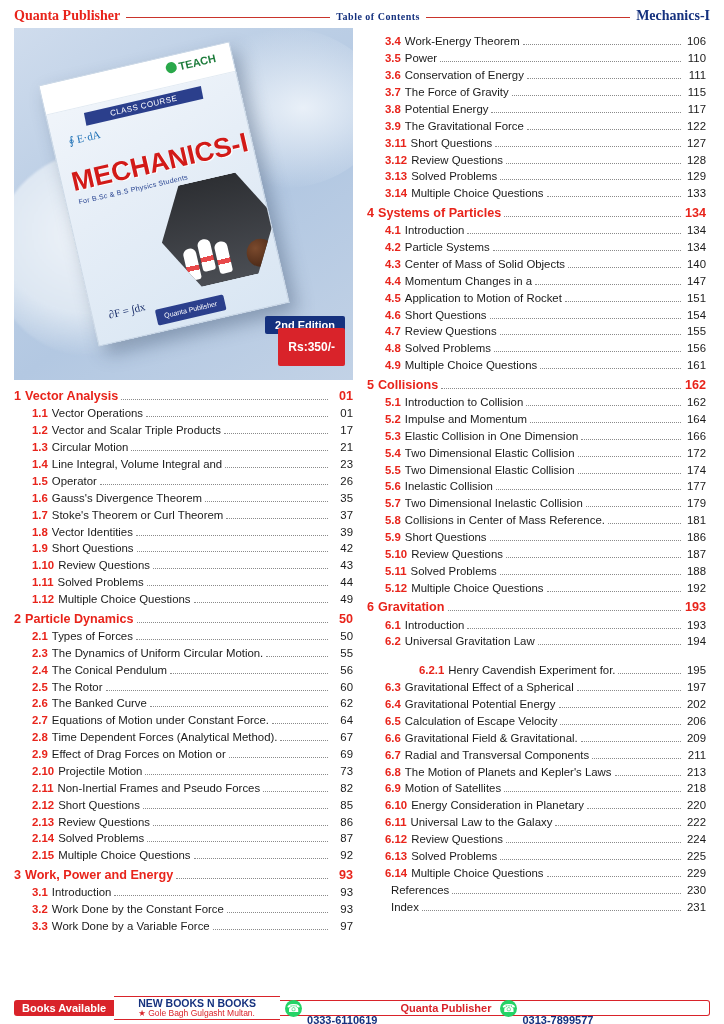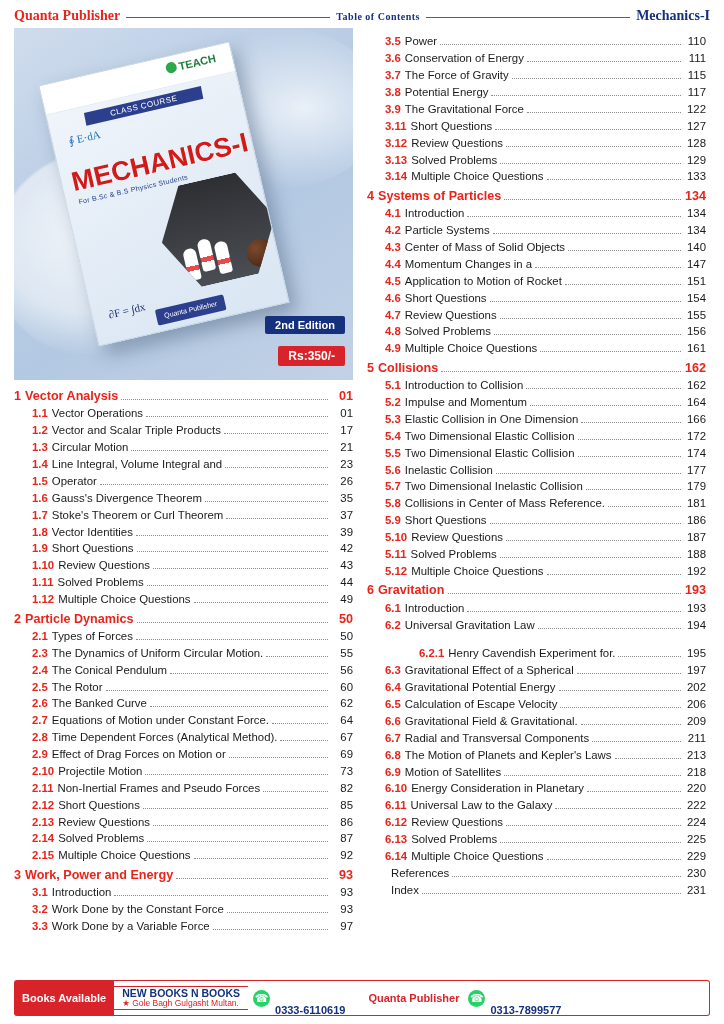--- a/index.html
+++ b/index.html
@@ -142,21 +142,21 @@
     bottom: 8px;
   }
   .ball {
     position:absolute; width:28px;height:28px;border-radius:50%;
     background: radial-gradient(circle at 35% 30%, #7b4a2d, #3a1d0f);
     bottom: 6px; right: 8px;
   }
   .book-price {
     position: absolute; right: 6px; bottom: 56px;
     background: #d9232a; color: #fff; font-weight: bold; font-size: 12px;
-    padding: 3px 10px; border-radius: 2px;
+    padding: 12px 10px; border-radius: 2px;
   }
   .book-edition {
     position: absolute; right: 6px; bottom: 82px;
     background: #15317e; color: #fff; font-weight: bold; font-size: 11px;
     padding: 3px 10px; border-radius: 2px;
   }
   .pub-badge {
     position:absolute; left:50%; transform:translateX(-50%); bottom: 6px;
     background:#2b3f8c; color:#fff; font-size:7px; padding:4px 8px;
     text-align:center; line-height:1.2; border-radius:2px;
@@ -215,36 +215,36 @@
   .toc-line.subsection { padding-left: 52px; margin-top: 12px; }
   .toc-line.subsection .num { color: #e8241b; font-weight: bold; }
   
   .toc-line.plain { padding-left: 18px; }
   .toc-line.plain .lbl { color: #1a1a1a; padding-left: 6px; }
 
   
   .footer {
     position: absolute;
     left: 14px; right: 14px; bottom: 8px;
-    height: 36px;
+    height: 16px;
     display: flex;
     align-items: stretch;
     font-size: 11px;
     gap: 0;
   }
   .f-books {
     background: #d9232a; color: #fff; font-weight: bold;
     display: flex; align-items: center; padding: 0 8px;
     border-radius: 3px 0 0 3px;
     font-size: 11px; white-space: nowrap;
   }
   .f-shop {
     background: #fff; color: #15317e; font-weight: bold;
     display: flex; flex-direction: column; justify-content: center;
-    padding: 0 8px; line-height: 1.15; font-size: 10.5px;
+    padding: 0 24px; line-height: 1.15; font-size: 10.5px;
     border-top: 1px solid #d9232a; border-bottom: 1px solid #d9232a;
   }
   .f-shop .sub { color: #d9232a; font-weight: normal; font-size: 8.5px; }
   .wa {
     display: inline-flex; align-items: center; justify-content: center;
     width: 17px; height: 17px; border-radius: 50%;
     background: #25D366; color: #fff; font-size: 11px; margin: 0 5px;
   }
   .f-phone {
     display: flex; align-items: center; color: #15317e; font-weight: bold;
@@ -495,20 +495,26 @@
           <span class="num">3.3</span>
           <span class="lbl">Work Done by a Variable Force</span>
           <span class="dots"></span>
           <span class="pg">97</span>
         </div>
       </div>
   </div>
 
   <div class="col">
     <div class="toc" id="toc-right">
+        <div class="toc-line section">
+          <span class="num">3.4</span>
+          <span class="lbl">Work-Energy Theorem</span>
+          <span class="dots"></span>
+          <span class="pg">106</span>
+        </div>
         <div class="toc-line section">
           <span class="num">3.5</span>
           <span class="lbl">Power</span>
           <span class="dots"></span>
           <span class="pg">110</span>
         </div>
         <div class="toc-line section">
           <span class="num">3.6</span>
           <span class="lbl">Conservation of Energy</span>
           <span class="dots"></span>

